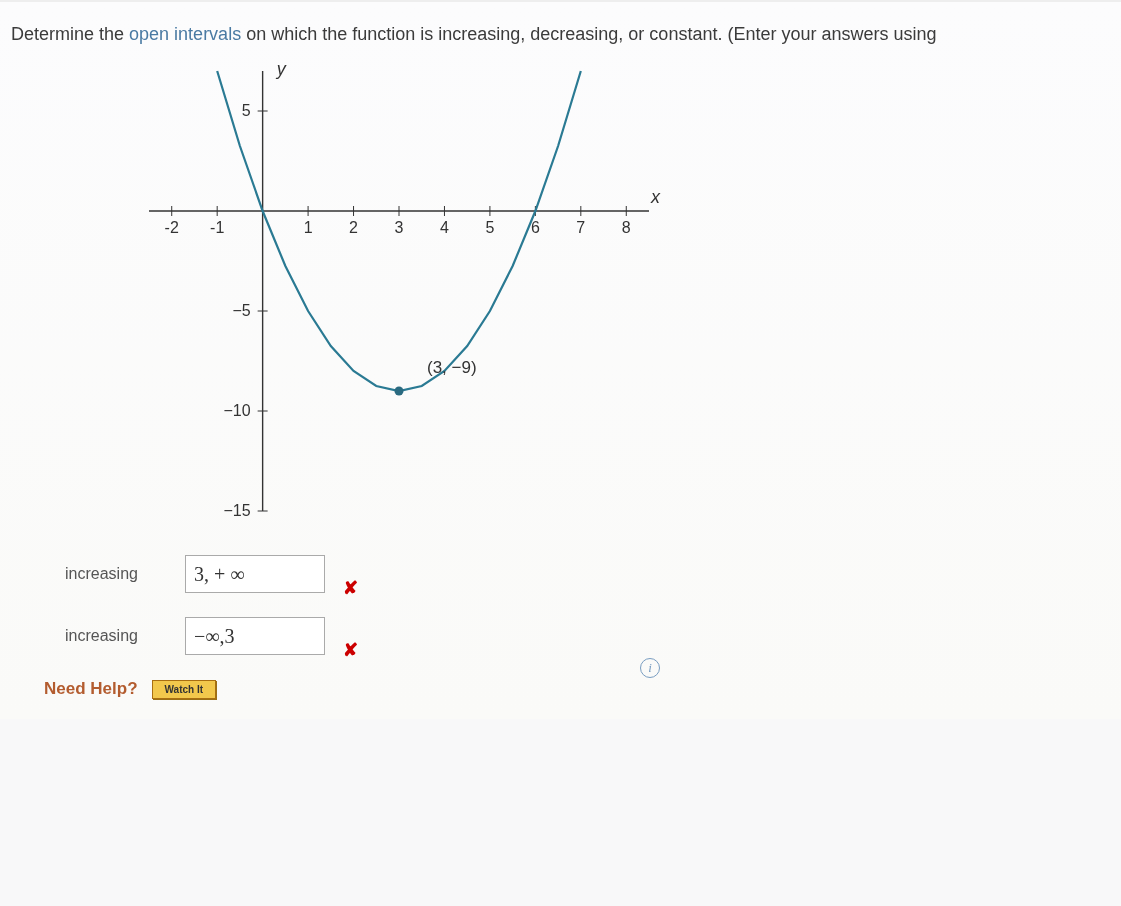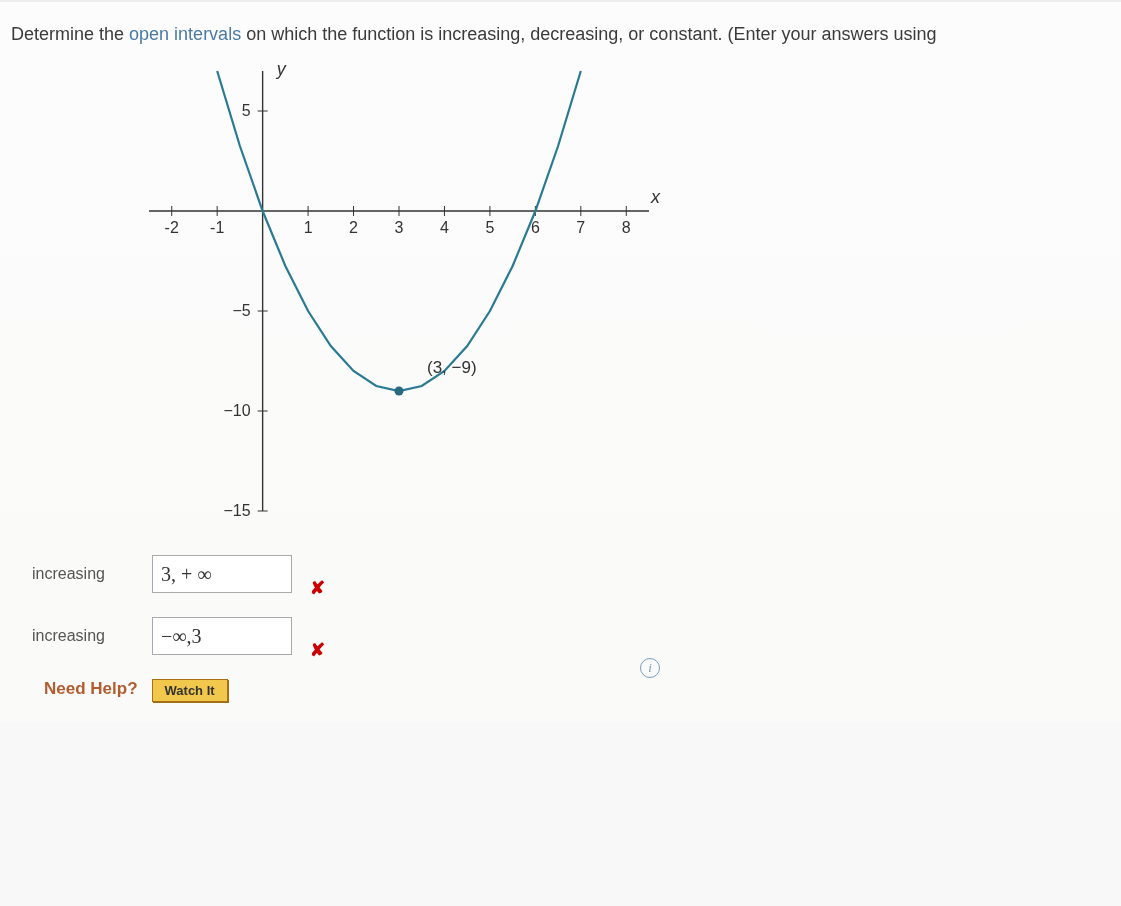--- a/index.html
+++ b/index.html
@@ -34,21 +34,21 @@
   .formula sup { font-style: normal; font-size: 0.65em; vertical-align: super; font-style: italic;}
   .chart-wrap {
     margin-left: 100px;
     margin-bottom: 20px;
   }
   svg.chart text {
     font-family: Arial, sans-serif;
     fill: #333;
   }
   .answers {
-    margin-left: 23px;
+    margin-left: 56px;
     margin-top: 10px;
   }
   .answer-row {
     display: flex;
     align-items: center;
     margin: 10px 0 24px;
     height: 38px;
   }
   .answer-label {
     width: 120px;
@@ -99,31 +99,32 @@
     font-family: Georgia, serif;
     font-style: italic;
     font-size: 13px;
     position: absolute;
     left: 640px;
     top: 656px;
   }
   .need-help {
     margin: 20px 0 0 35px;
     display: flex;
+    align-items: center;
     gap: 14px;
   }
   .need-help-label {
     color: #b35c2f;
     font-size: 17px;
     font-weight: bold;
   }
   .watch-btn {
     background: #f2c84c;
     border: 1.5px solid #a96f11;
-    font-size: 13px;
+    font-size: 10px;
     font-weight: bold;
     padding: 3px 12px;
     color: #333;
     box-shadow: 1px 1px 0 #9b7015;
   }
   .rel { position: relative; padding-left: 9px; }
 </style>
 </head>
 <body>
 

